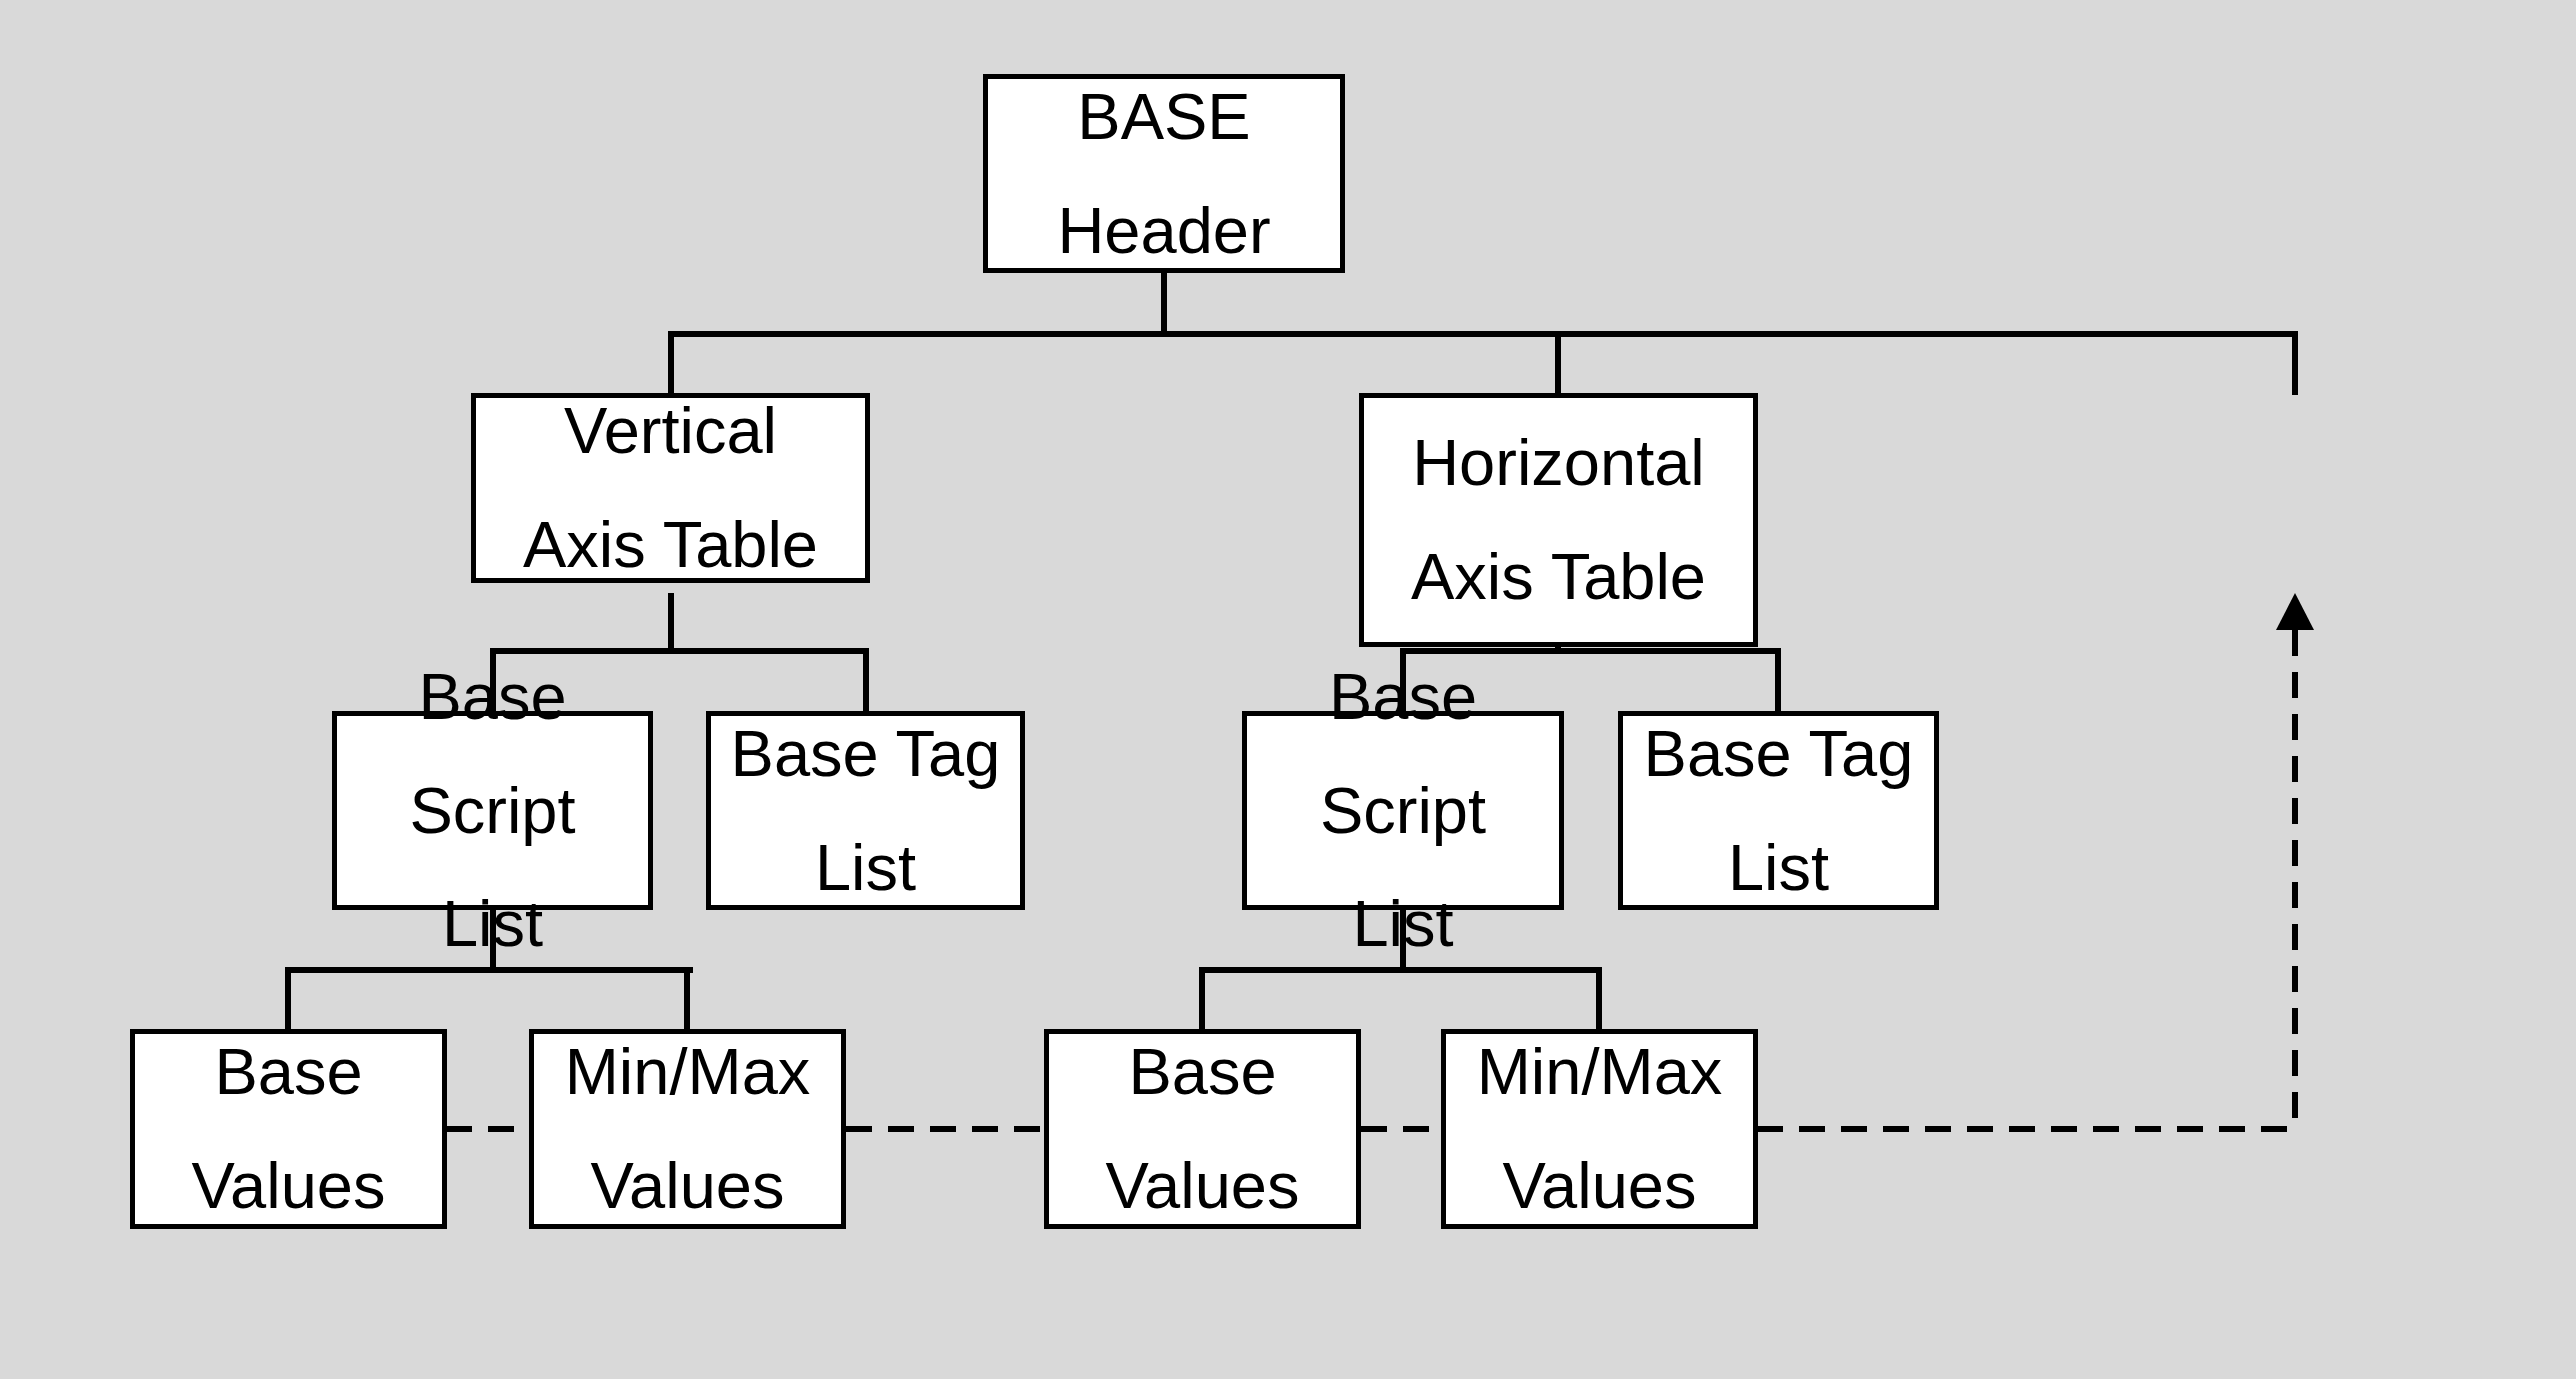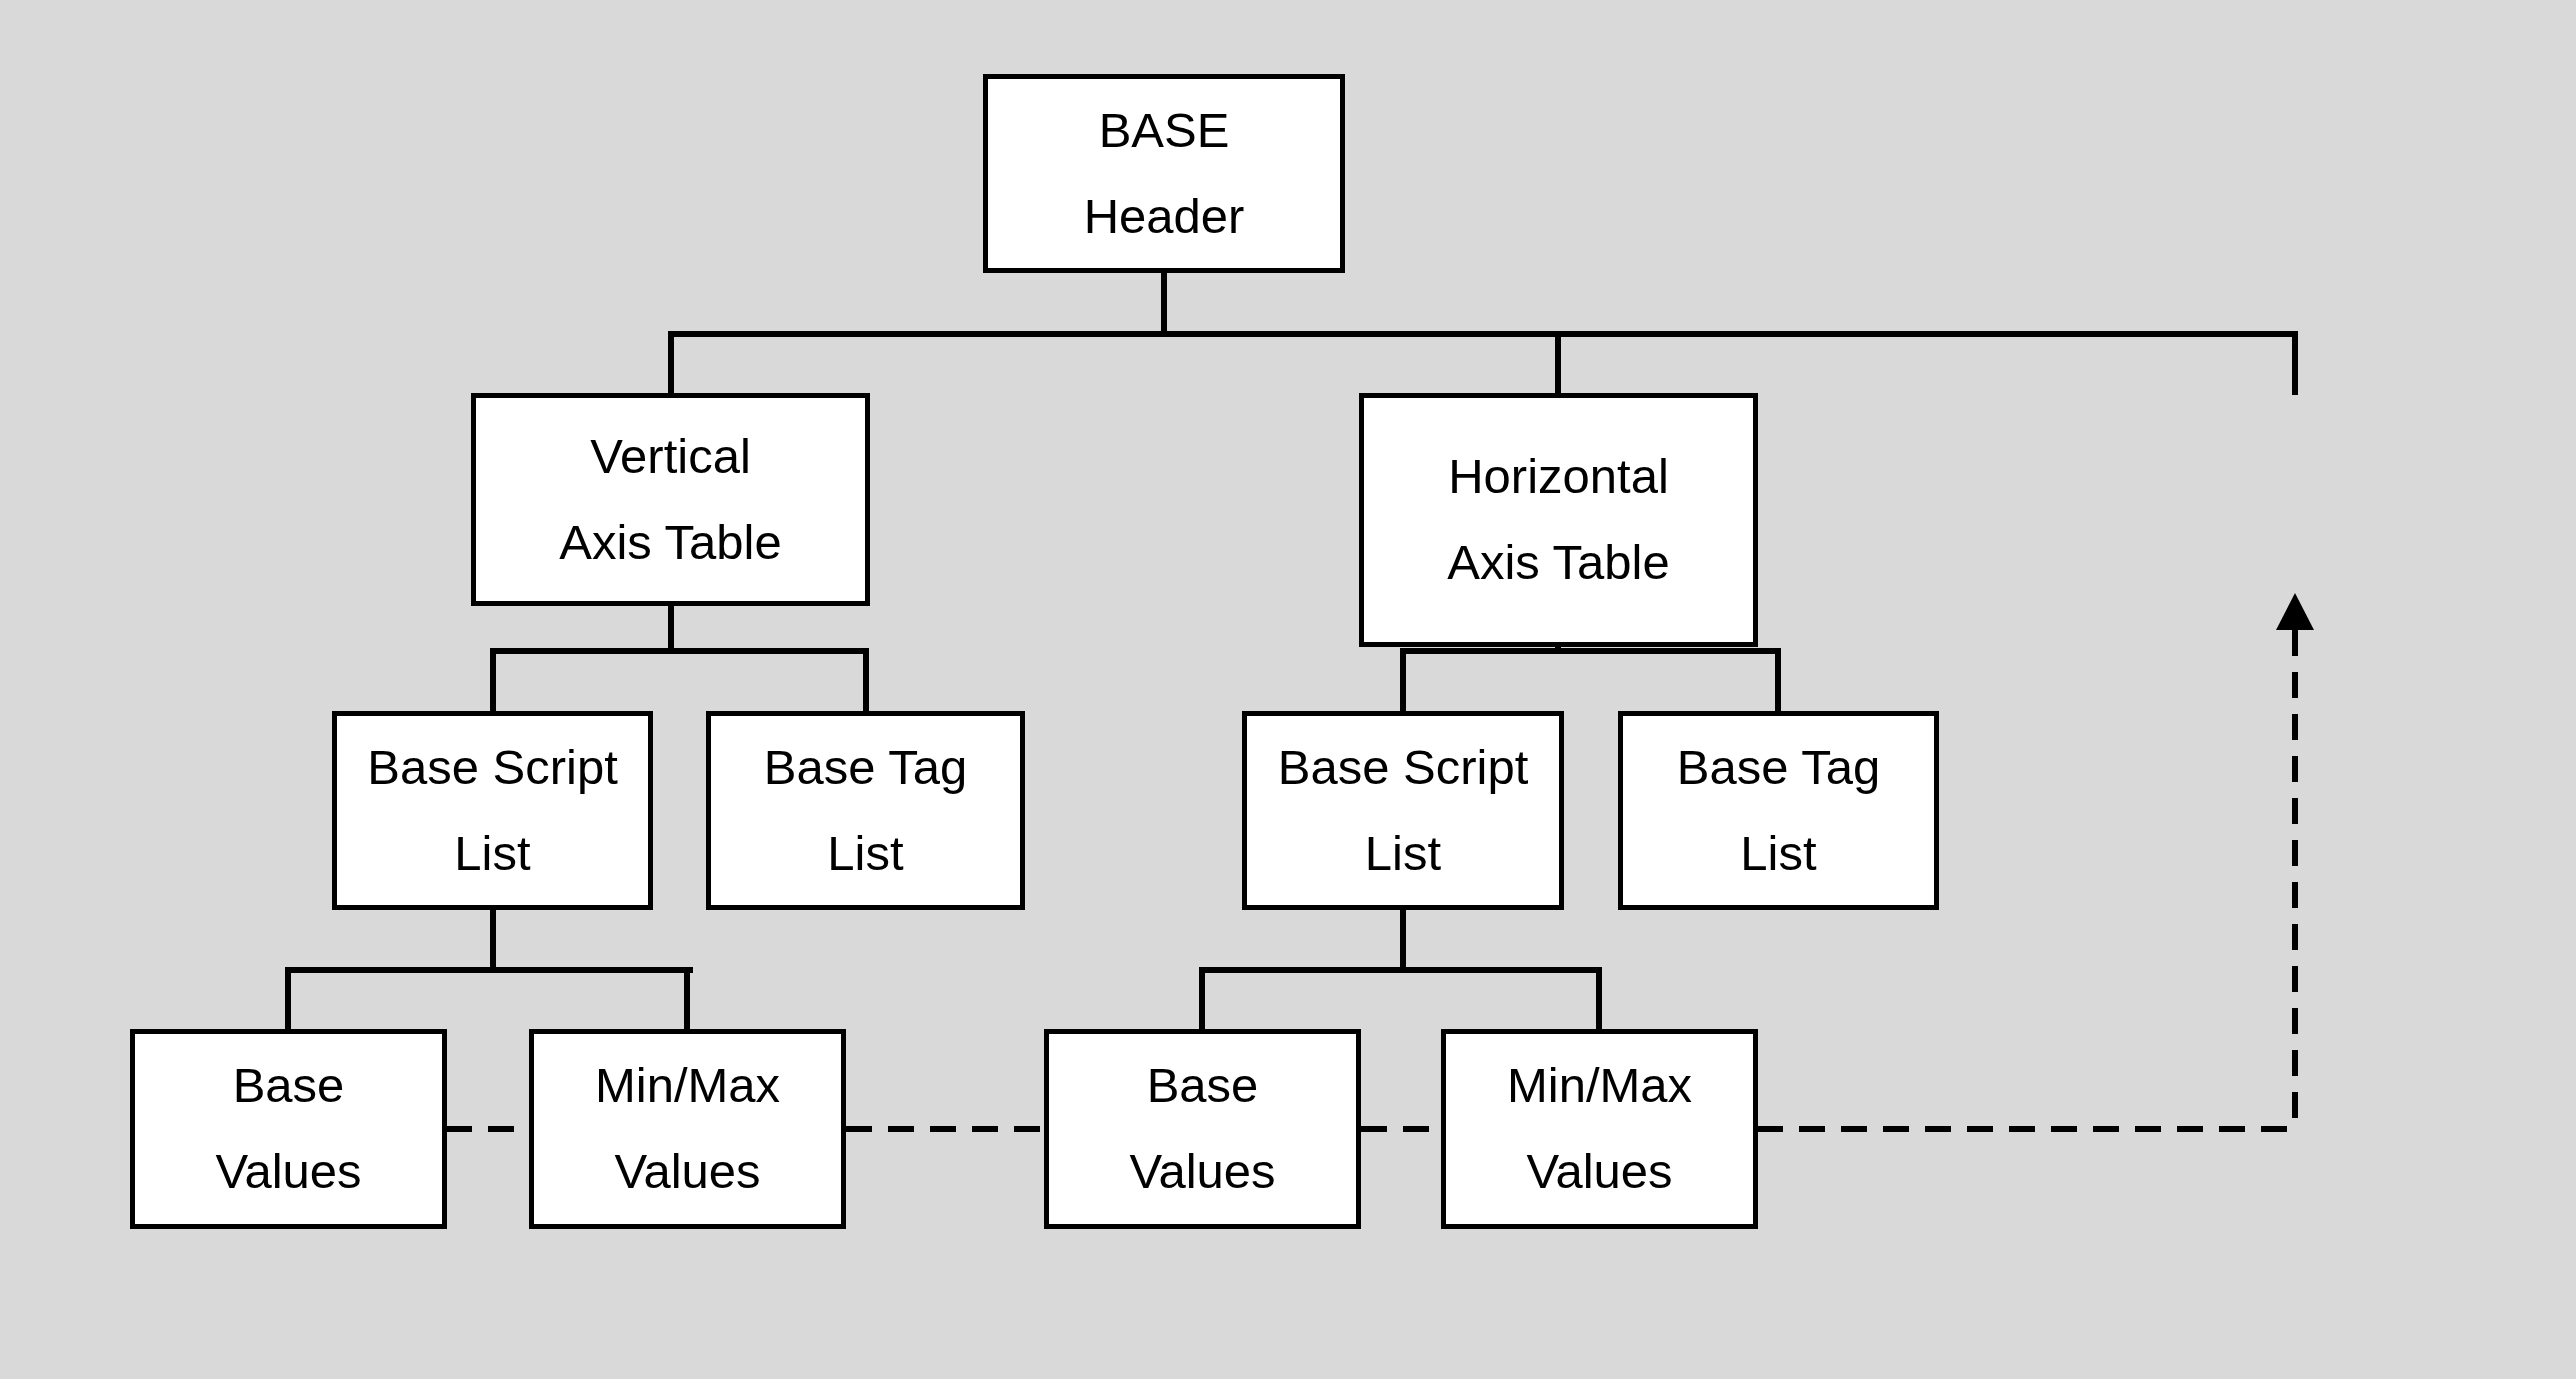--- a/index.html
+++ b/index.html
@@ -3,30 +3,30 @@
 <meta charset="utf-8">
 <style>
   html,body{margin:0;padding:0;background:#d9d9d9;}
   .canvas{
     position:relative;width:2576px;height:1380px;background:#d9d9d9;
     font-family:"Liberation Sans",sans-serif;overflow:hidden;color:#000;
   }
   .node{
     position:absolute;background:#fff;border:5.5px solid #000;box-sizing:border-box;
     display:flex;align-items:center;justify-content:center;text-align:center;
-    white-space:pre-line;font-size:49px;line-height:1.75;font-weight:400;
+    white-space:pre-line;font-size:65px;line-height:1.75;font-weight:400;
   }
   .edge{position:absolute;background:#000;}
   .dash-h{position:absolute;height:6.4px;background:repeating-linear-gradient(90deg,#000 0 26px,transparent 26px 42px);}
   .dash-v{position:absolute;width:6.4px;background:repeating-linear-gradient(180deg,#000 0 26px,transparent 26px 42px);}
   .arrow-up{position:absolute;width:0;height:0;border-left:19.3px solid transparent;border-right:19.3px solid transparent;border-bottom:37px solid #000;}
 
   
   #n-base-header{left:983px;top:74px;width:362px;height:199px;}
-  #n-vertical-axis-table{left:471px;top:393px;width:399px;height:213px;}
+  #n-vertical-axis-table{left:471px;top:393px;width:399px;height:190px;}
   #n-horizontal-axis-table{left:1359px;top:393px;width:399px;height:254px;}
   #n-item-variation-store{left:2098px;top:393px;width:394px;height:201px;}
   #n-v-base-script-list{left:332px;top:711px;width:321px;height:199px;}
   #n-v-base-tag-list{left:706px;top:711px;width:319px;height:199px;}
   #n-h-base-script-list{left:1242px;top:711px;width:322px;height:199px;}
   #n-h-base-tag-list{left:1618px;top:711px;width:321px;height:199px;}
   #n-v-base-values{left:130px;top:1029px;width:317px;height:200px;}
   #n-v-min-max-values{left:529px;top:1029px;width:317px;height:200px;}
   #n-h-base-values{left:1044px;top:1029px;width:317px;height:200px;}
   #n-h-min-max-values{left:1441px;top:1029px;width:317px;height:200px;}

